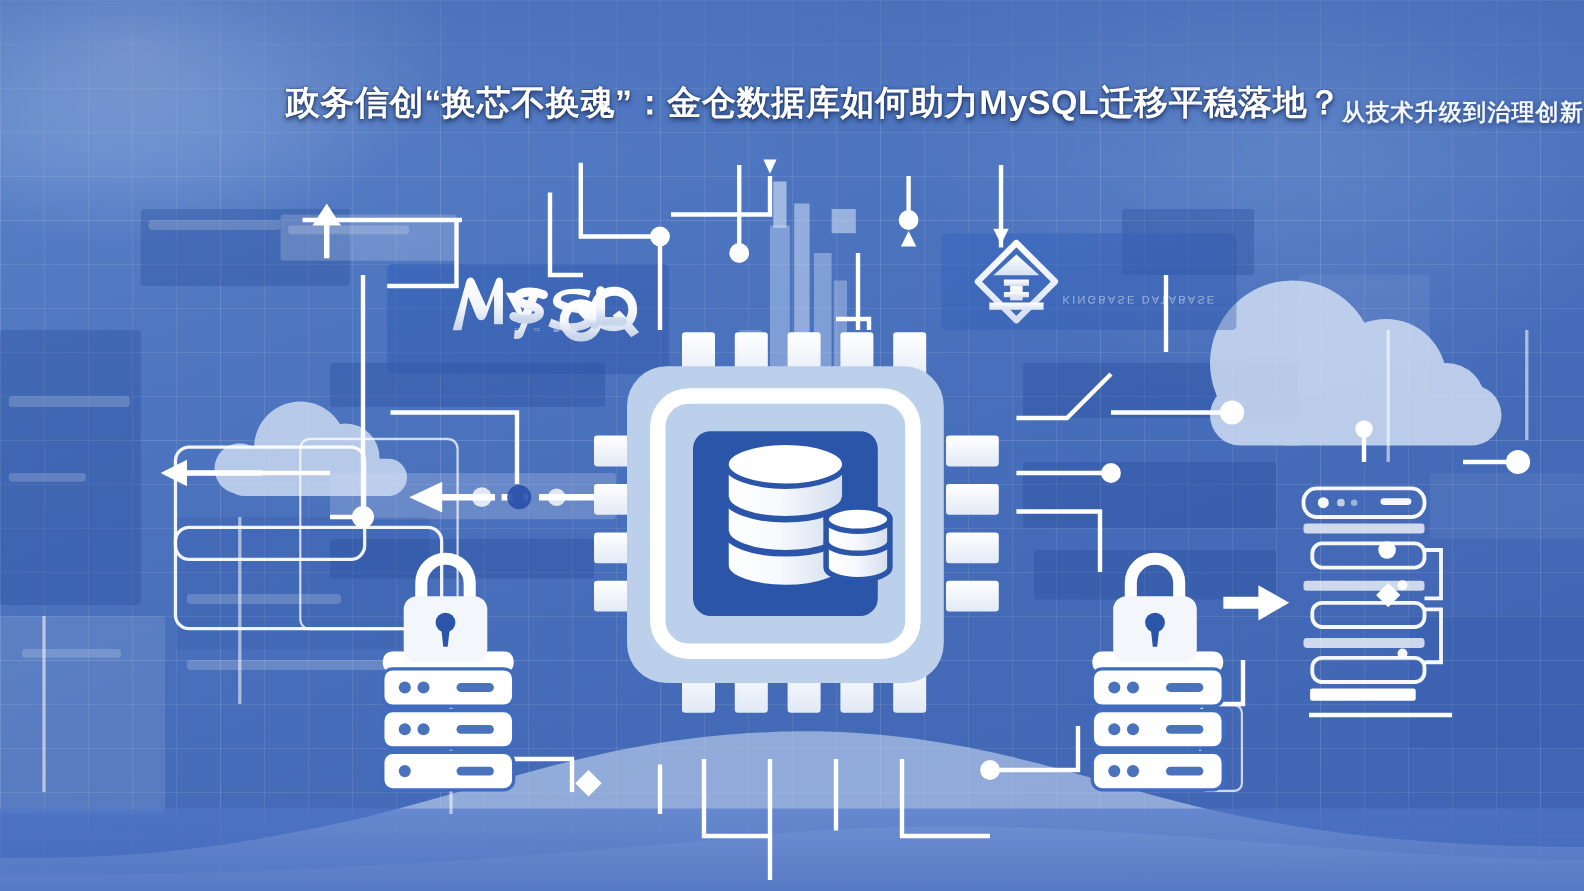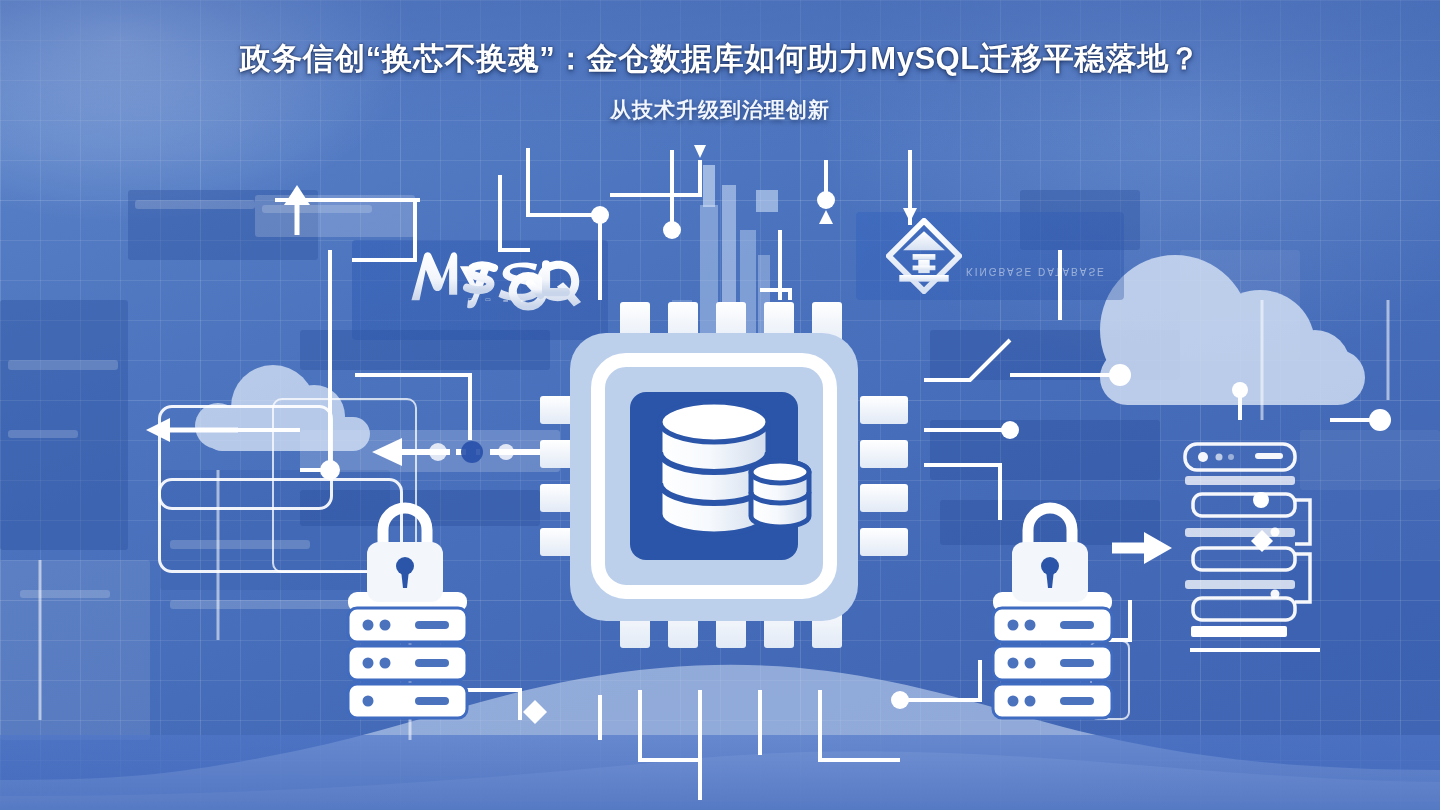--- a/index.html
+++ b/index.html
@@ -28,21 +28,21 @@
     background-image:
       linear-gradient(to right, rgba(255,255,255,.05) 1px, transparent 1px),
       linear-gradient(to bottom, rgba(255,255,255,.05) 1px, transparent 1px);
     background-size:200px 200px;
     pointer-events:none;
   }
 
   
   .header {
     position:absolute; left:0; top:0; width:1440px; height:150px;
-    display:flex; flex-direction:column; align-items:center; justify-content:flex-start;
+    display:flex; flex-direction:row; align-items:center; justify-content:flex-end;
     padding-top:38px; z-index:60;
     background:linear-gradient(to bottom, rgba(70,105,180,.55), rgba(70,105,180,.12) 75%, rgba(70,105,180,0));
   }
   .title {
     font-size:31px; font-weight:bold; color:#ffffff; letter-spacing:.5px;
     text-shadow:0 2px 5px rgba(12,30,70,.65), 0 0 2px rgba(12,30,70,.9);
     white-space:nowrap;
   }
   .subtitle {
     margin-top:16px; font-size:21px; font-weight:bold; color:#f2f6ff;

